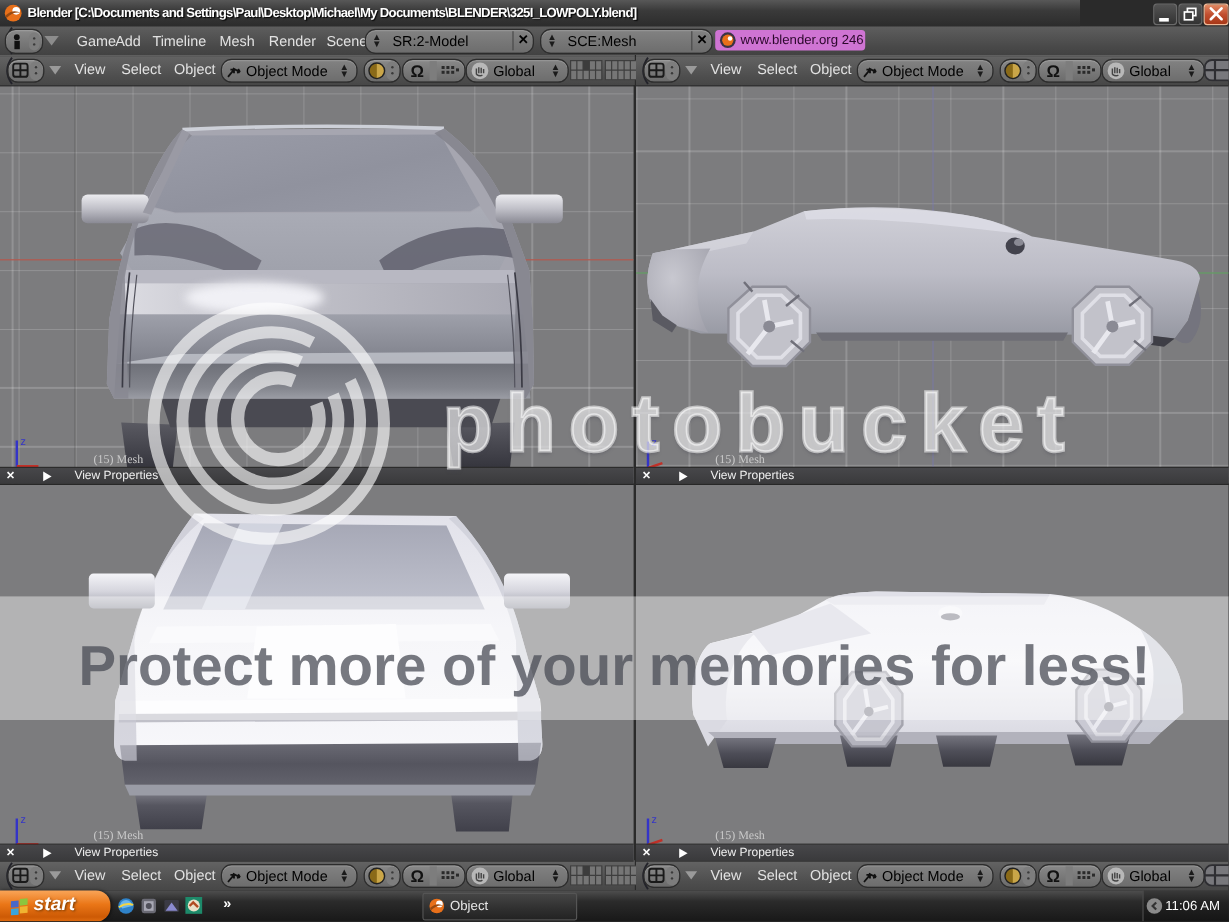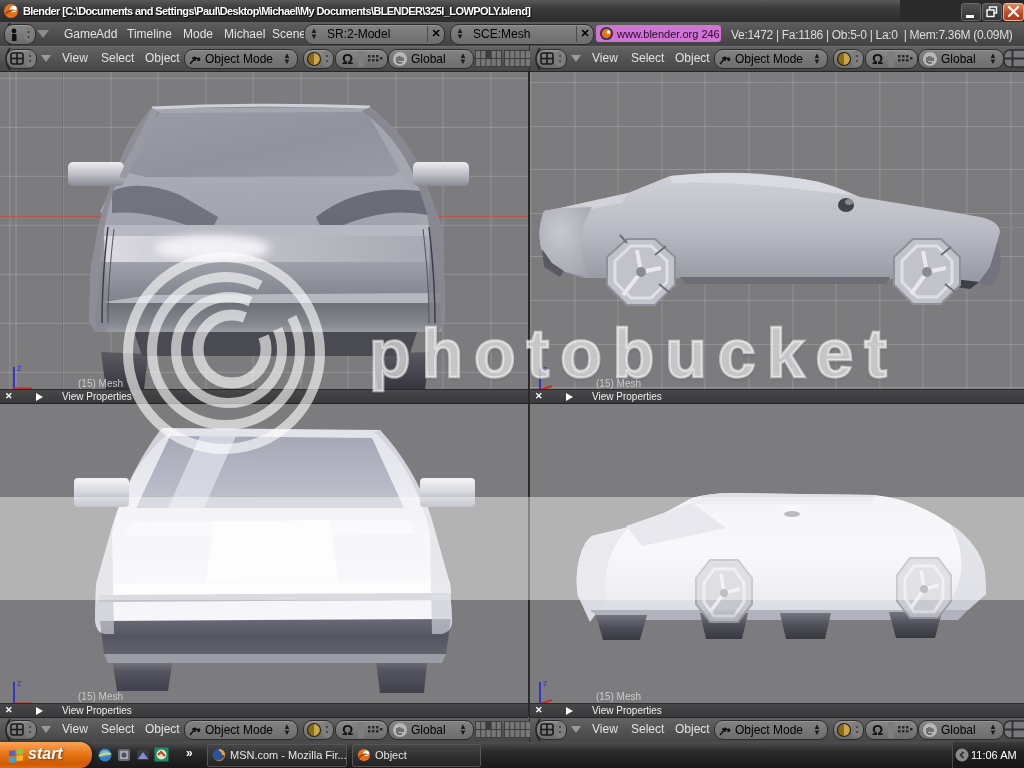--- a/index.html
+++ b/index.html
@@ -24,21 +24,21 @@
   .vhead{position:absolute;height:24px;background:linear-gradient(#636363,#4e4e4e 70%,#474747);border-top:1px solid #6e6e6e;border-bottom:1px solid #272727;}
   .vhead .mtext{top:4px;}
   .vhead .pill{top:2px;height:18px;}
   .vhead .combo{top:2px;height:18px;}
   
   .vp{position:absolute;background:#7c7c7e;overflow:hidden;}
   .vprops{position:absolute;height:13px;background:linear-gradient(#47474a,#3a3a3c);border-top:1px solid #2c2c2c;border-bottom:1px solid #232323;}
   .vprops .t{position:absolute;left:62px;top:1px;color:#f0f0f0;font-size:10px;}
   .vprops .x{position:absolute;left:5px;top:1px;color:#fff;font-size:9px;font-weight:bold;letter-spacing:-1px;}
   .vprops .tr{position:absolute;left:36px;top:3px;width:0;height:0;border-left:7px solid #fff;border-top:4px solid transparent;border-bottom:4px solid transparent;}
-  .meshtxt{position:absolute;color:#cacaca;font-size:10px;white-space:nowrap;}
+  .meshtxt{position:absolute;color:#cacaca;font-size:10px;white-space:nowrap;font-family:Liberation Serif, serif;}
   
   #wmband{left:0;top:497px;width:1024px;height:103px;background:rgba(255,255,255,0.42);z-index:30;}
   #wmbandtext{left:0;top:527px;width:1024px;text-align:center;font-size:47px;font-weight:bold;color:rgba(74,76,86,0.75);letter-spacing:0px;z-index:31;filter:blur(0.6px);}
   #wmtext{left:369px;top:314px;font-size:68px;font-weight:bold;color:rgba(255,255,255,0.62);letter-spacing:11px;z-index:32;-webkit-text-stroke:2.5px rgba(255,255,255,0.55);filter:blur(0.5px);text-shadow:0 2px 3px rgba(70,70,80,0.35);}
   #wmlogo{left:119px;top:248px;z-index:32;}
   
   #taskbar{left:0;top:742px;width:1024px;height:26px;background:linear-gradient(#4f4f4f,#2b2b2b 35%,#181818);z-index:40;}
   .taskbtn{position:absolute;top:2px;height:21px;border-radius:2px;background:linear-gradient(#454545,#2f2f2f 60%,#232323);border:1px solid #555;color:#e8e8e8;font-size:11px;}
   .taskbtn .bt{position:absolute;left:22px;top:4px;white-space:nowrap;}
   .z20{z-index:20;}
@@ -359,41 +359,40 @@
           <rect x="19" y="2" width="9" height="15" rx="5" fill="#7d7d7d"></rect>
           <circle cx="9" cy="6" r="2.4" fill="#101010"></circle>
           <rect x="7" y="9" width="4.5" height="7" fill="#101010"></rect>
           <circle cx="23.5" cy="7" r="1" fill="#3a3a3a"></circle>
           <circle cx="23.5" cy="12" r="1" fill="#3a3a3a"></circle>
         </svg></div>
     <div class="tri" style="left:37px;top:8px;"></div>
     <div class="mtext" style="left:64px;">Game</div>
     <div class="mtext" style="left:96px;">Add</div>
     <div class="mtext" style="left:127px;">Timeline</div>
-    <div class="mtext" style="left:183px;">Mode</div>
-    <div class="mtext" style="left:224px;">Michael</div>
+    <div class="mtext" style="left:183px;">Mesh</div>
+    <div class="mtext" style="left:224px;">Render</div>
     <div class="mtext" style="left:272px;">Scene</div>
     <div class="combo" style="left:304px;top:2px;width:139px;height:19px;">
       <div class="updn" style="left:5px;">▲<br>▼</div>
       <div class="lbl" style="left:22px;">SR:2-Model</div>
       <div class="xbtn" style="left:122px;">✕</div>
     </div>
     <div class="combo" style="left:450px;top:2px;width:142px;height:19px;">
       <div class="updn" style="left:5px;">▲<br>▼</div>
       <div class="lbl" style="left:22px;">SCE:Mesh</div>
       <div class="xbtn" style="left:125px;">✕</div>
     </div>
     <div class="abs" style="left:596px;top:3px;width:125px;height:17px;background:#cf74d3;border-radius:3px;"></div>
     <svg class="abs" style="left:599px;top:4px;" width="15" height="15" viewBox="0 0 16 16">
         <circle cx="8" cy="8" r="7" fill="#3a3444"></circle>
         <circle cx="8" cy="8" r="5" fill="#e8701a"></circle>
         <circle cx="10" cy="6.5" r="2" fill="#fff"></circle>
       </svg>
     <div class="mtext" style="left:617px;top:6px;color:#2c082c;font-size:11px;">www.blender.org 246</div>
-    <div class="mtext" style="left:731px;top:6px;color:#dedede;font-size:12px;letter-spacing:-0.3px;white-space:nowrap;">Ve:1472 | Fa:1186 | Ob:5-0 | La:0&nbsp; | Mem:7.36M (0.09M)</div>
   </div>
 
   <div class="vhead" style="left:0;top:46px;width:529px;">
       <svg style="position:absolute;left:0;top:0;" width="12" height="24" viewBox="0 0 12 24">
         <path d="M10 1 Q2 12 10 23" stroke="#23232a" stroke-width="1.6" fill="none"></path>
       </svg>
     <div class="pill" style="left:6px;width:29px;"><svg width="29" height="18">
           <rect x="18" y="1" width="10" height="16" rx="5" fill="#7d7d7d"></rect>
           <rect x="4" y="3" width="12" height="11" rx="2" fill="none" stroke="#1a1a1a" stroke-width="1.6"></rect>
           <path d="M10 3 V14 M4 8.5 H16" stroke="#1a1a1a" stroke-width="1.6"></path>
@@ -620,20 +619,21 @@
       <div class="lbl" style="left:22px;">Global</div>
       <div class="updn" style="left:70px;">▲<br>▼</div>
     </div>
     <svg style="position:absolute;left:473px;top:2px;" width="56" height="19">
         <rect x="1" y="1" width="46" height="17" rx="6" fill="#78787c" stroke="#2e2e32" stroke-width="1.5"></rect>
         <path d="M9.5 1 V18 M1 9.5 H47" stroke="#2e2e32" stroke-width="1.8"></path>
       </svg>
     </div>
 
   <div class="abs" id="wmband"></div>
+  <div class="abs" id="wmbandtext">Protect more of your memories for less!</div>
   <div class="abs" id="wmtext">photobucket</div>
   <svg class="abs" id="wmlogo" width="212" height="212" viewBox="0 0 212 212" style="filter:blur(0.6px);">
     <g fill="none" stroke="#ffffff" stroke-opacity="0.62">
       <circle cx="105" cy="105" r="96" stroke-width="10"></circle>
       <circle cx="107" cy="103" r="74" stroke-width="10" stroke-dasharray="418.5,46.5" stroke-dashoffset="-23.2" transform="rotate(-45 107 103)"></circle>
       <circle cx="110" cy="102" r="53" stroke-width="10" stroke-dasharray="293.0,40.0" stroke-dashoffset="-20.0" transform="rotate(-45 110 102)"></circle>
       <circle cx="113" cy="101" r="34" stroke-width="11" stroke-dasharray="185.9,27.8" stroke-dashoffset="-13.9" transform="rotate(-45 113 101)"></circle>
     </g>
   </svg>
 
@@ -664,28 +664,20 @@
         <rect x="1" y="2" width="12" height="10" rx="1" fill="#3a3a44"></rect>
         <path d="M2 11 L7 4 L12 11 Z" fill="#8a8ad0"></path>
       </svg>
     <svg class="abs" style="left:154px;top:5px;" width="15" height="15" viewBox="0 0 15 15">
         <rect x="0.5" y="0.5" width="14" height="14" fill="#1d8a6a"></rect>
         <circle cx="7.5" cy="7.5" r="5" fill="#e8e0c8"></circle>
         <path d="M4 8 L7 5 L11 9" stroke="#b04a20" stroke-width="2" fill="none"></path>
       </svg>
     <div class="abs" style="left:186px;top:4px;color:#fff;font-weight:bold;font-size:12px;">»</div>
 
-    <div class="taskbtn" style="left:207px;width:138px;">
-      <svg class="abs" style="left:4px;top:3px;" width="14" height="14" viewBox="0 0 14 14">
-          <circle cx="7" cy="7" r="6.5" fill="#28559a"></circle>
-          <path d="M7 1 A6 6 0 1 1 1.2 8.5 A5 5 0 0 0 7 12 A5 5 0 0 0 7 1Z" fill="#e86f1a"></path>
-          <path d="M7 1 A 6 6 0 0 1 13 7 L 10 7 A4 4 0 0 0 7 3Z" fill="#f4a336"></path>
-        </svg>
-      <span class="bt">MSN.com - Mozilla Fir...</span>
-    </div>
     <div class="taskbtn" style="left:352px;width:127px;">
       <svg class="abs" style="left:4px;top:3px;" width="14" height="14" viewBox="0 0 16 16">
           <circle cx="8" cy="8" r="7" fill="#e8701a"></circle>
           <circle cx="10.5" cy="6" r="3.2" fill="#fff"></circle>
           <path d="M1.5 10 Q8 4 14.5 8 Q9 6 2.5 12 Z" fill="#9a4a10"></path>
         </svg>
       <span class="bt">Object</span>
     </div>
 
     <div class="abs" style="left:952px;top:0;width:72px;height:26px;background:linear-gradient(#3a3a3a,#222 40%,#151515);border-left:1px solid #4a4a4a;"></div>

